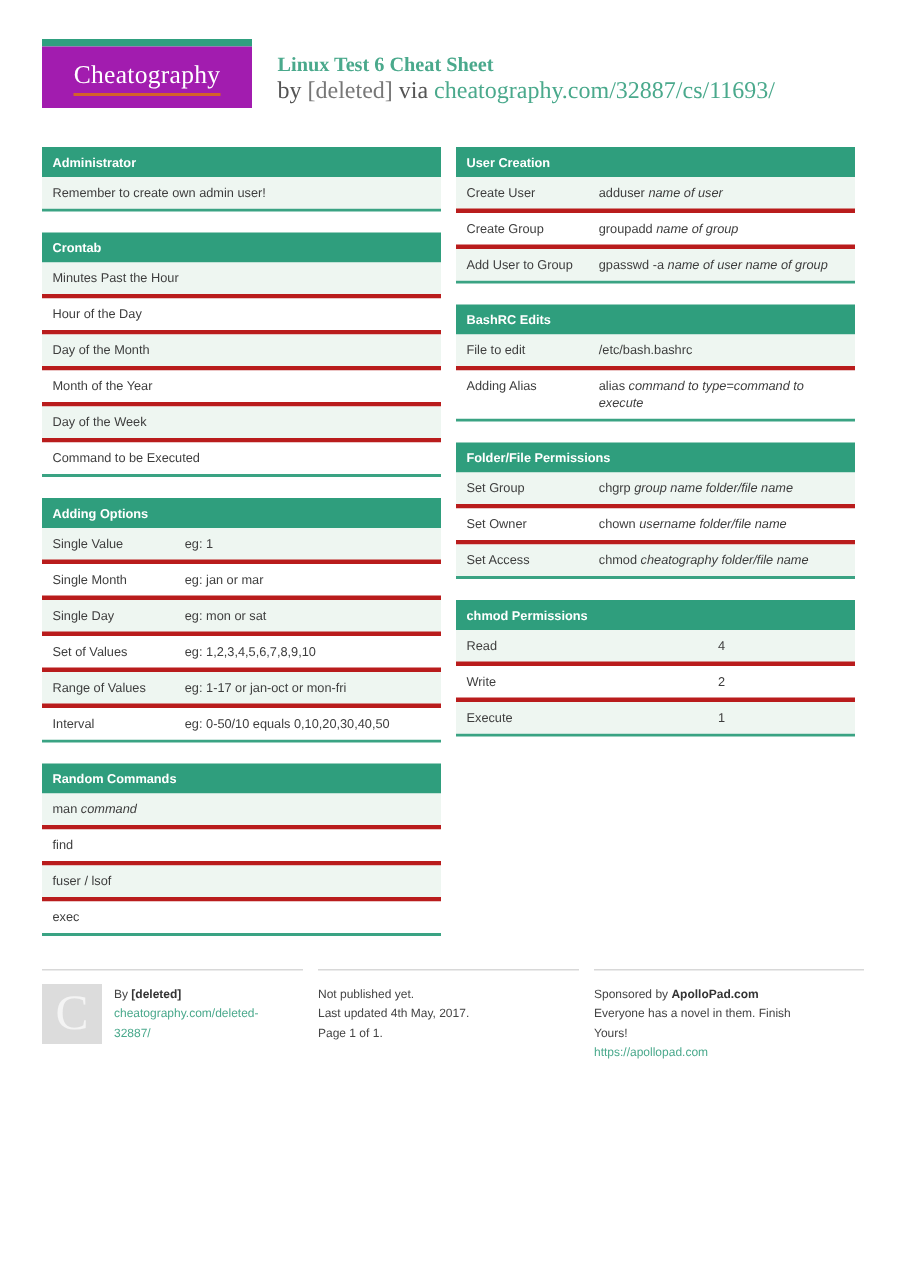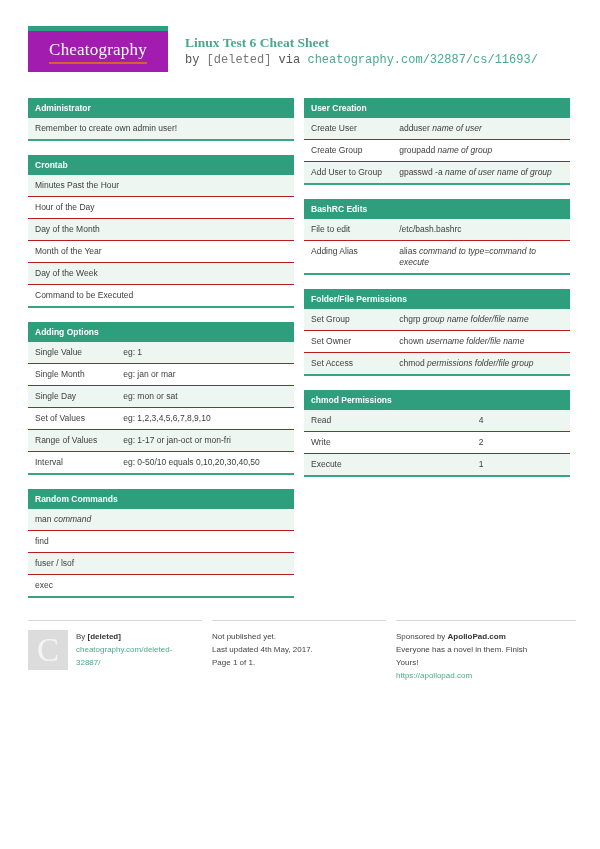--- a/index.html
+++ b/index.html
@@ -58,22 +58,22 @@
     padding-top: 9px;
   }
   .sheet-title {
     font-family: "Liberation Serif", serif;
     color: #4aa98c;
     font-size: 13.5px;
     font-weight: bold;
     line-height: 16px;
   }
   .sheet-byline {
-    font-family: Liberation Mono, monospace;
-    font-size: 12px;
+    font-family: Liberation Serif, serif;
+    font-size: 16px;
     color: #555555;
     line-height: 15px;
     margin-top: 2px;
   }
   .sheet-byline .muted { color: #777777; }
   .sheet-byline .lnk { color: #4aa98c; }
 
   
   .columns {
     display: flex;
@@ -98,21 +98,21 @@
     font-weight: bold;
     padding: 5px 7px 5px 7px;
     line-height: 10px;
   }
   .row {
     display: flex;
     font-size: 8.5px;
     line-height: 11px;
     color: #3d3d3d;
     padding: 5px 7px 5px 7px;
-    border-bottom: 1px solid #b91c1c;
+    border-bottom: 3px solid #b91c1c;
     box-sizing: border-box;
     min-height: 21px;
   }
   .row.odd  { background: #eef6f1; }
   .row.even { background: #ffffff; }
   .row:last-child { border-bottom: none; }
   .cell-k {
     flex: 0 0 35%;
     padding-right: 6px;
     box-sizing: border-box;
@@ -285,21 +285,21 @@
           <div class="row odd">
             <div class="cell-k">Set Group</div>
             <div class="cell-v">chgrp <em>group name folder/file name</em></div>
           </div>
           <div class="row even">
             <div class="cell-k">Set Owner</div>
             <div class="cell-v">chown <em>username folder/file name</em></div>
           </div>
           <div class="row odd">
             <div class="cell-k">Set Access</div>
-            <div class="cell-v">chmod <em>permissions folder/file group</em></div>
+            <div class="cell-v">chmod <em>cheatography folder/file name</em></div>
           </div>
         </div>
         <div class="card">
           <div class="card-header">chmod Permissions</div>
           <div class="row odd">
             <div class="cell-k">Read</div>
             <div class="cell-v num">4</div>
           </div>
           <div class="row even">
             <div class="cell-k">Write</div>

